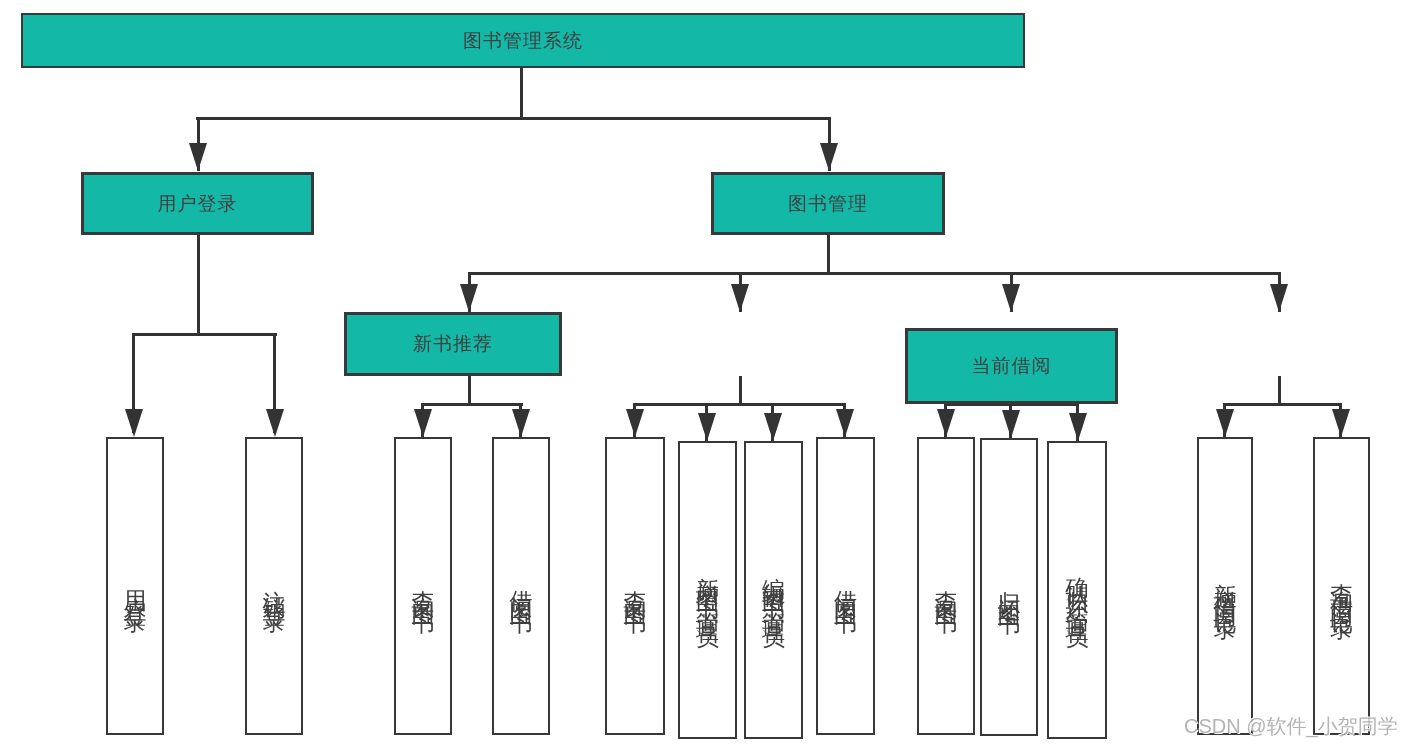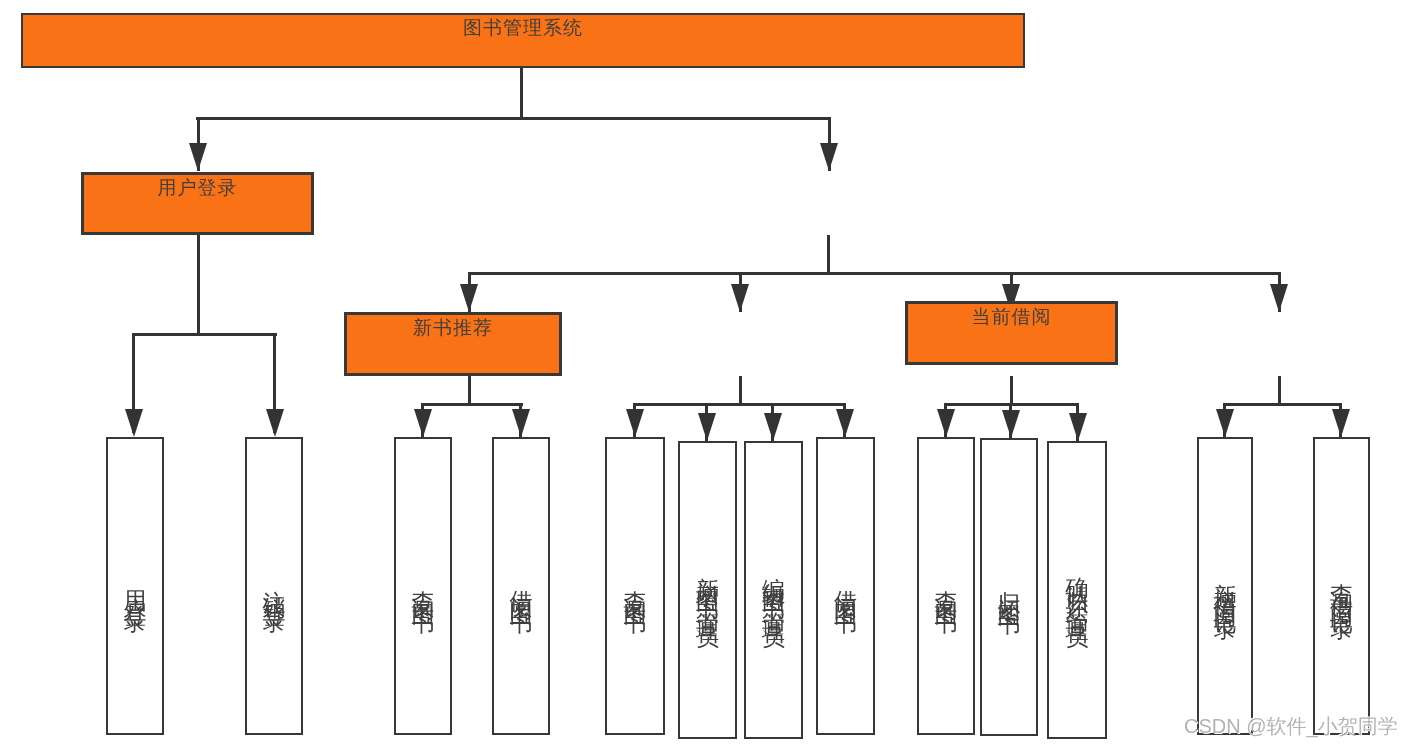--- a/index.html
+++ b/index.html
@@ -6,22 +6,22 @@
   .canvas{
     position:relative;width:1405px;height:747px;background:#ffffff;overflow:hidden;
     font-family:"Liberation Sans","DejaVu Sans",sans-serif;color:#3f3f3f;
   }
   
   .ln{position:absolute;background:#333333;}
   .ah{position:absolute;width:0;height:0;
       border-left:9px solid transparent;border-right:9px solid transparent;
       border-top:28px solid #333333;}
   
-  .box{position:absolute;background:#f97316;border:3px solid #383838;
-       display:flex;align-items:flex-start;justify-content:center;box-sizing:border-box;}
+  .box{position:absolute;background:#14b8a6;border:3px solid #383838;
+       display:flex;align-items:center;justify-content:center;box-sizing:border-box;}
   .box.root{border-width:2px;}
   .lbl{font-size:19px;letter-spacing:1px;white-space:nowrap;}
   
   .vbox{position:absolute;background:#ffffff;border:2px solid #383838;
         display:flex;align-items:center;justify-content:center;box-sizing:border-box;}
   .vlbl{writing-mode:vertical-rl;text-orientation:mixed;font-size:23px;
         line-height:1;letter-spacing:7px;white-space:nowrap;}
   .watermark{position:absolute;left:1184px;top:713px;font-size:20px;color:#b3b3b3;
         text-shadow:1px 1px 0 #ffffff,-1px -1px 0 #ffffff;white-space:nowrap;z-index:5;}
 </style>
@@ -92,25 +92,28 @@
     <div class="ah" style="left:1332px;top:409px"></div>
   </div>
 
   <div class="box root" style="left:21px;top:13px;width:1004px;height:55px">
     <span class="lbl">图书管理系统</span>
   </div>
 
   <div class="box" style="left:81px;top:172px;width:233px;height:63px">
     <span class="lbl">用户登录</span>
   </div>
+  <div class="box" style="left:711px;top:172px;width:234px;height:63px">
+    <span class="lbl">图书管理</span>
+  </div>
 
   <div class="box" style="left:344px;top:312px;width:218px;height:64px">
     <span class="lbl">新书推荐</span>
   </div>
-  <div class="box" style="left:905px;top:301px;width:213px;height:64px">
+  <div class="box" style="left:905px;top:328px;width:213px;height:76px">
     <span class="lbl">当前借阅</span>
   </div>
 
   <div class="vbox" style="left:106px;top:437px;width:58px;height:298px">
     <span class="vlbl">用户登录</span>
   </div>
   <div class="vbox" style="left:245px;top:437px;width:58px;height:298px">
     <span class="vlbl">注销登录</span>
   </div>
 

